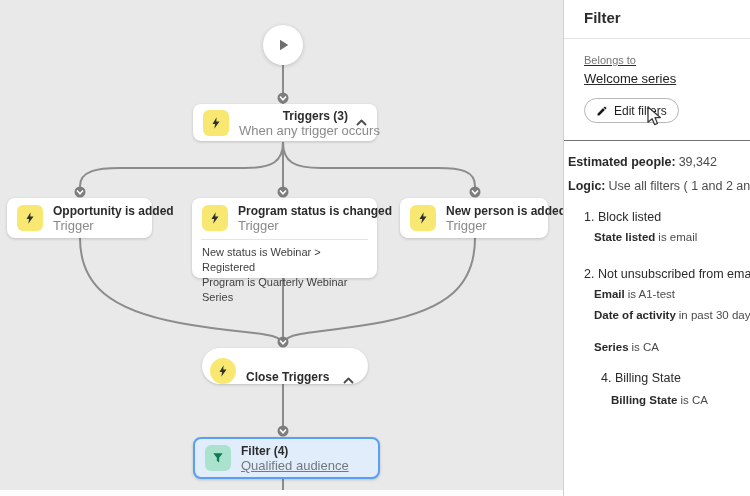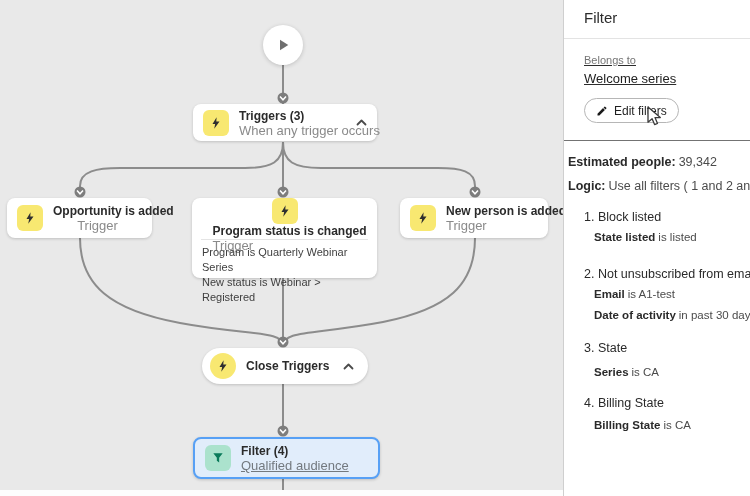--- a/index.html
+++ b/index.html
@@ -33,50 +33,50 @@
   }
   .icon-yellow{background:#f8e871;}
   .icon-yellow-round{background:#f8e871;border-radius:50%;}
   .icon-teal{background:#abe2cd;}
   .node-text{margin-left:10px;min-width:0;}
   .node-title{font-size:12px;font-weight:700;color:#2b2b2b;white-space:nowrap;line-height:14px;}
   .node-sub{font-size:13px;color:#8a8a8a;white-space:nowrap;line-height:13px;margin-top:1px;}
   .chev{margin-left:auto;display:flex;align-items:center;padding-left:8px;}
 
   .triggers-node{left:193px;top:104px;width:184px;height:37px;}
-  .triggers-node .node-header{height:37px;}
+  .triggers-node .node-header{height:37px;text-align:right;}
   .branch-left{left:7px;top:198px;width:145px;height:40px;}
-  .branch-left .node-header{height:40px;text-align:center;}
+  .branch-left .node-header{height:40px;}
   .branch-mid{left:192px;top:198px;width:185px;height:80px;}
-  .branch-mid .node-header{height:40px;flex-direction:column;}
+  .branch-mid .node-header{height:40px;}
   .branch-right{left:400px;top:198px;width:148px;height:40px;}
   .branch-right .node-header{height:40px;}
   .node-divider{height:1px;background:#e4e4e4;margin:1px 9px 0 9px;}
   .node-details{padding:5px 10px 0 10px;font-size:11px;color:#3f3f3f;line-height:15px;}
 
   .close-pill{
     left:202px;top:348px;width:166px;height:36px;border-radius:18px;z-index:2;
     position:absolute;background:#fff;box-shadow:0 1px 3px rgba(0,0,0,.18);
-    display:flex;align-items:center;padding:0 14px 0 8px;box-sizing:border-box;
+    display:flex;align-items:flex-end;padding:0 14px 0 8px;box-sizing:border-box;
   }
   .close-pill .node-title{margin-left:10px;}
 
   .filter-node{
     left:193px;top:437px;width:187px;height:42px;
     background:#e1edfb;border:2px solid #57a0f5;border-radius:8px;
   }
   .filter-node .node-header{height:38px;}
   .filter-node .node-sub{color:#73797f;text-decoration:underline;}
 
   
   .panel{
     position:absolute;left:563px;top:0;width:187px;height:496px;
     background:#fff;border-left:1px solid #cfcfcf;box-sizing:border-box;z-index:4;
   }
-  .panel-title{font-size:15px;font-weight:400;padding:9px 14px 12px 20px;border-bottom:1px solid #e3e3e3;}
+  .panel-title{font-size:15px;font-weight:700;padding:9px 14px 12px 20px;border-bottom:1px solid #e3e3e3;}
   .panel-sec{padding:15px 5px 17px 20px;border-bottom:1px solid #737373;text-decoration:underline;}
   .belongs-label{font-size:11px;color:#757575;}
   .belongs-value{font-size:13px;color:#222;margin-top:5px;}
   .edit-btn{
     margin-top:12px;display:inline-flex;align-items:center;gap:6px;
     height:25px;padding:0 11px;background:#fff;border:1px solid #b6b6b6;border-radius:14px;
     font-family:inherit;font-size:12px;color:#1f1f1f;cursor:pointer;
   }
   .stats{padding:14px 10px 0 4px;}
   .stat-line{font-size:12.5px;white-space:nowrap;color:#4b4b4b;}
@@ -187,22 +187,22 @@
               <path d="M13 2 L6 13.5 H10.5 L9 22 L18 9.5 H12.5 Z" fill="#2f2f2f"></path>
             </svg>
         </div>
         <div class="node-text">
           <div class="node-title">Program status is changed</div>
           <div class="node-sub">Trigger</div>
         </div>
       </div>
       <div class="node-divider"></div>
       <div class="node-details">
+        <div>New status is Webinar &gt; Registered</div>
         <div>Program is Quarterly Webinar Series</div>
-        <div>New status is Webinar &gt; Registered</div>
       </div>
     </div>
 
     <div class="node branch-right">
       <div class="node-header">
         <div class="icon-box icon-yellow">
           <svg width="14" height="14" viewBox="0 0 24 24">
               <path d="M13 2 L6 13.5 H10.5 L9 22 L18 9.5 H12.5 Z" fill="#2f2f2f"></path>
             </svg>
         </div>
@@ -267,42 +267,41 @@
       <div class="stat-line logic-line">
         <b>Logic:</b><span class="cond">Use all filters ( 1 and 2 and 3 )</span>
       </div>
     </div>
 
     <div class="flist">
 
       <div class="fblock">
         <div class="fblock-title">1. Block listed</div>
         <div class="frow">
-          <b>State listed</b><span class="cond">is listed</span>
+          <b>State listed</b><span class="cond">is email</span>
         </div>
       </div>
 
       <div class="fblock" style="margin-top:24px;">
         <div class="fblock-title">2. Not unsubscribed from email</div>
         <div class="frow" style="">
           <b>Email</b><span class="cond">is A1-test</span>
         </div>
         <div class="frow" style="margin-top:9px;">
           <b>Date of activity</b><span class="cond">in past 30 days</span>
         </div>
       </div>
 
       <div class="fblock" style="margin-top:20px;">
-        <div class="fblock-title">3. State</div>
         <div class="frow" style="margin-top:11px;">
           <b>Series</b><span class="cond">is CA</span>
         </div>
       </div>
 
-      <div class="fblock" style="margin-top:18px;">
+      <div class="fblock" style="margin-top:18px;margin-left:17px;">
         <div class="fblock-title">4. Billing State</div>
         <div class="frow" style="margin-top:9px;">
           <b>Billing State</b><span class="cond">is CA</span>
         </div>
       </div>
 
     </div>
   </aside>
 
   <div class="cursor">

